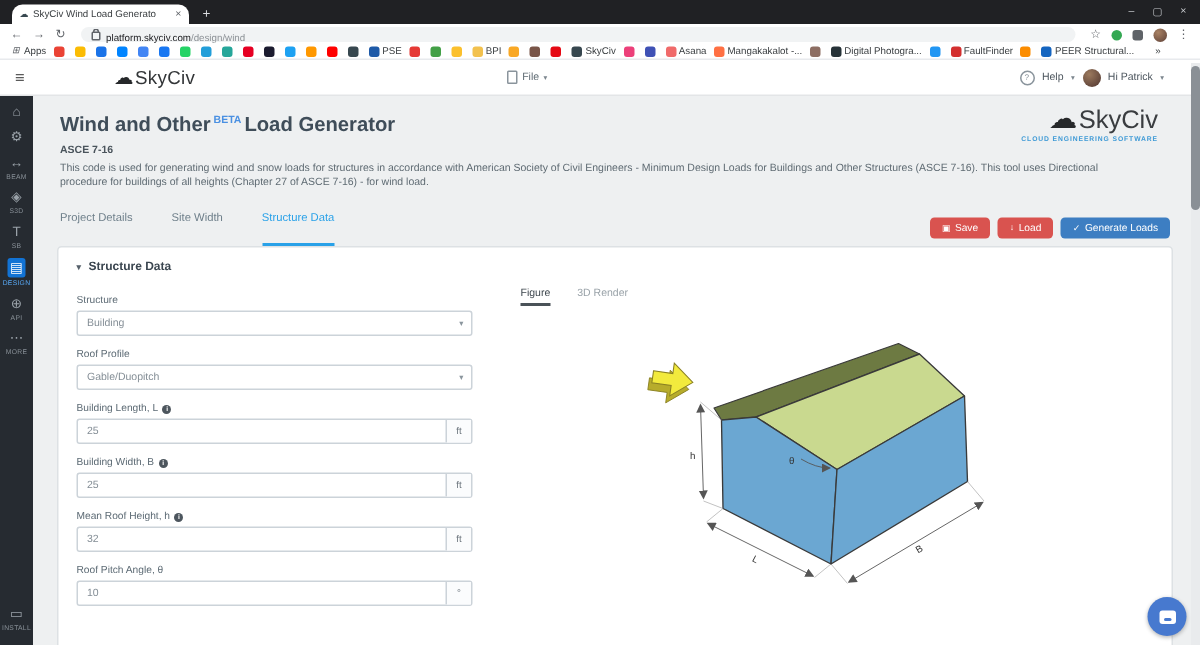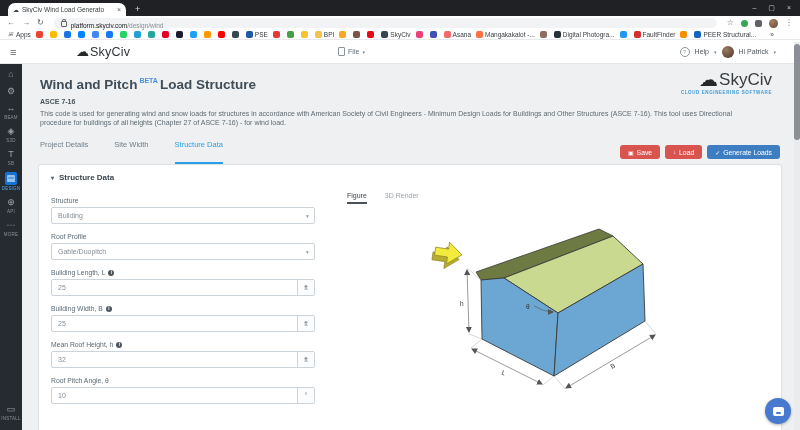--- a/index.html
+++ b/index.html
@@ -396,21 +396,21 @@
       </div>
     </div>
   <div class="sb-install" style="position:absolute;left:0;top:404px;width:22px;">
     <span class="sb-icon">▭</span>
     <span class="sb-label">INSTALL</span>
   </div>
 
   <div class="main">
 
     <div class="pagehead">
-      <h1 class="page-title"><span>Wind and Pitch</span><span class="beta">BETA</span><span>Load Structure</span></h1>
+      <h1 class="page-title"><span>Wind and Other</span><span class="beta">BETA</span><span>Load Generator</span></h1>
       <div class="code-name">ASCE 7-16</div>
       <div class="desc">This code is used for generating wind and snow loads for structures in accordance with American Society of Civil Engineers - Minimum Design Loads for Buildings and Other Structures (ASCE 7-16). This tool uses Directional procedure for buildings of all heights (Chapter 27 of ASCE 7-16) - for wind load.</div>
       <div class="brand-right">
         <div class="br-row">
           <span class="br-cloud">☁</span>
           <span class="br-txt">SkyCiv</span>
         </div>
         <div class="br-tag">CLOUD ENGINEERING SOFTWARE</div>
       </div>
     </div>

